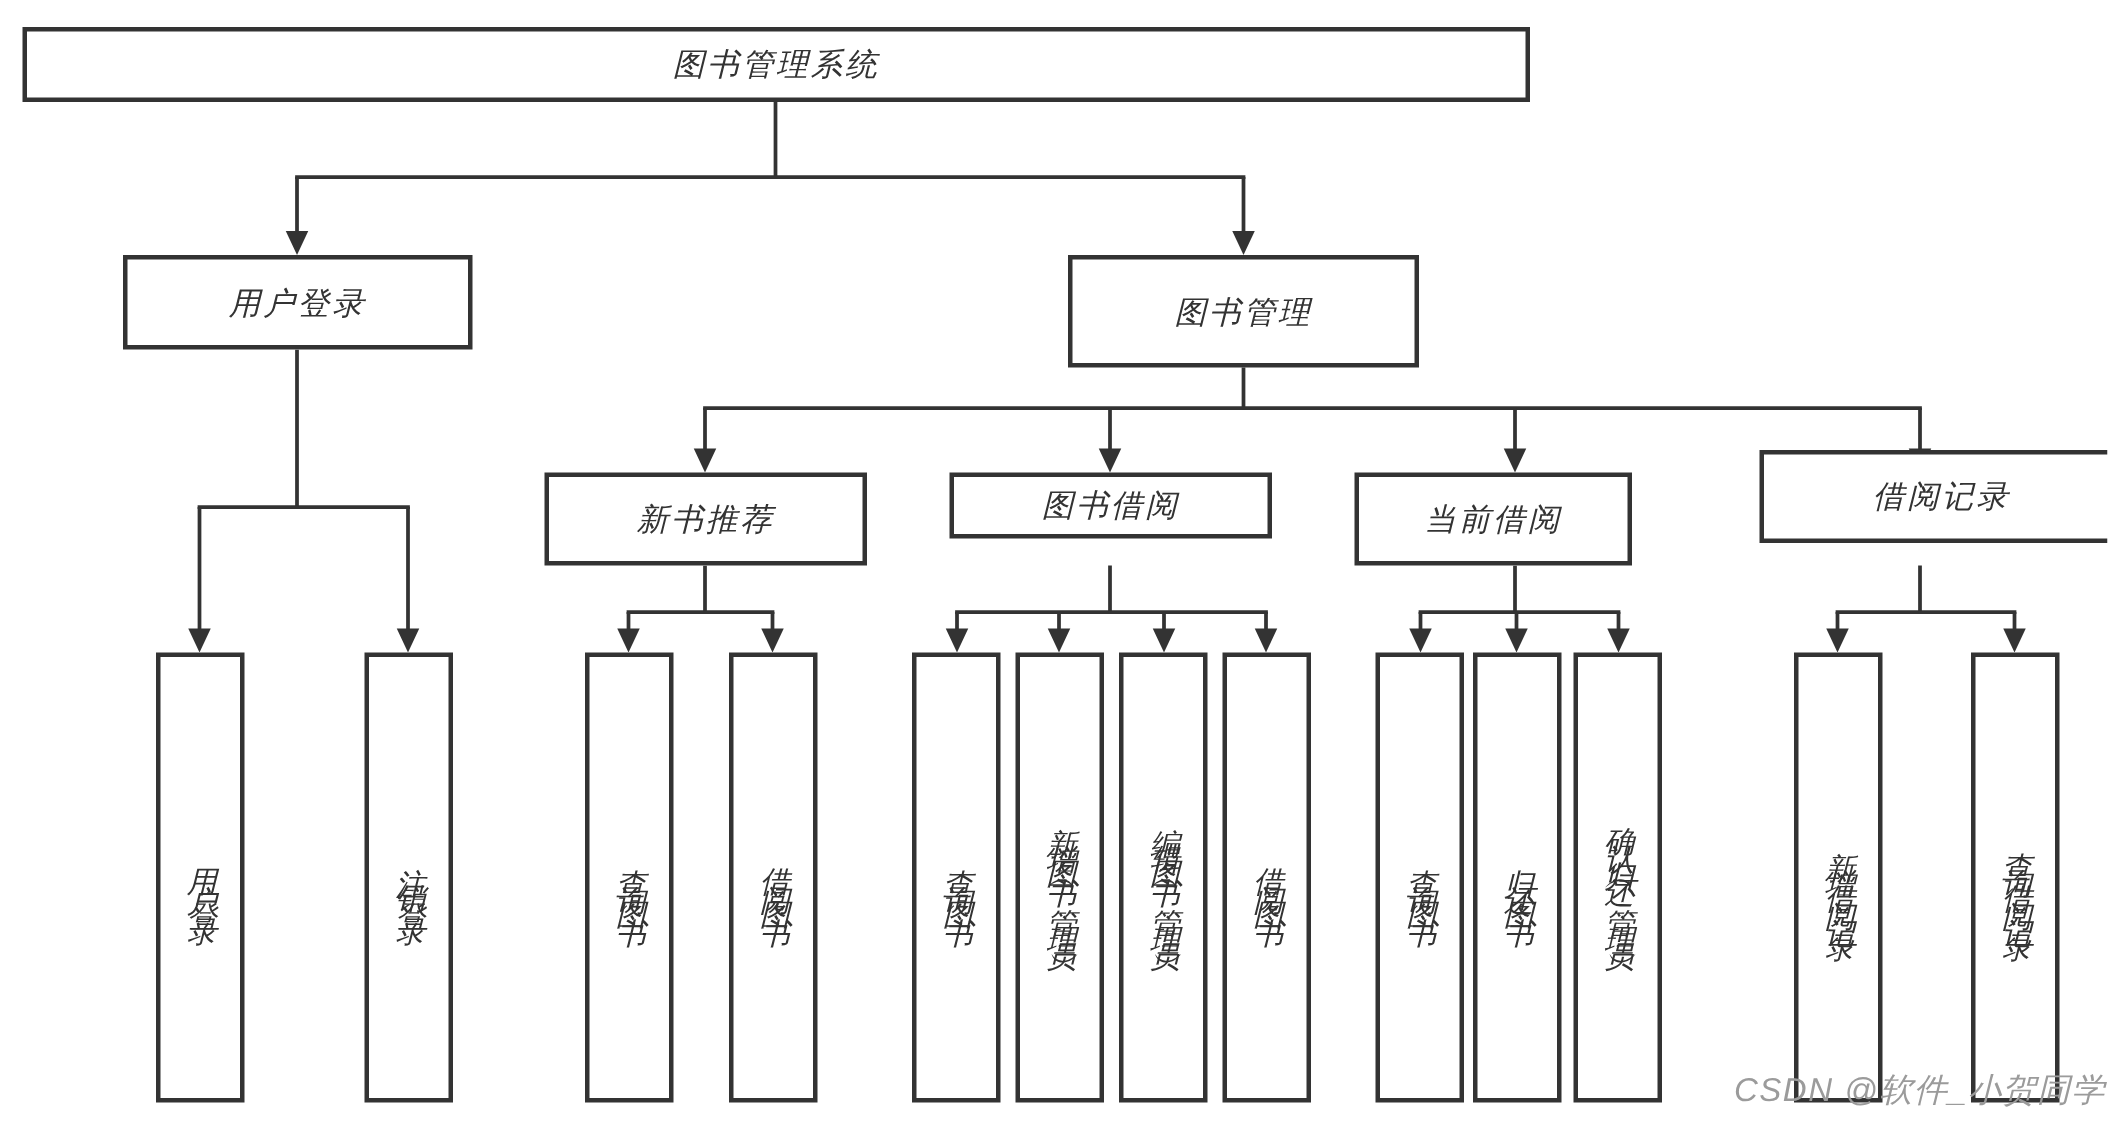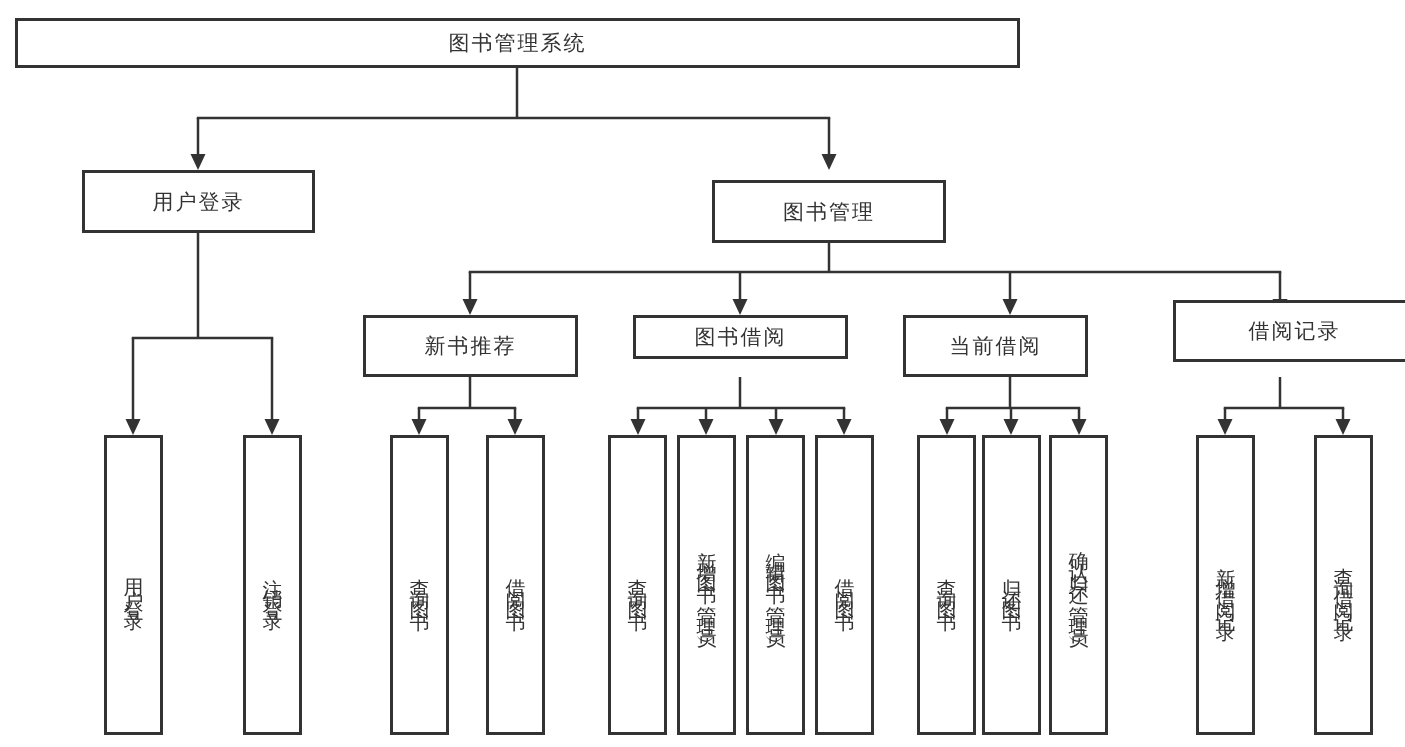--- a/index.html
+++ b/index.html
@@ -7,20 +7,21 @@
     padding: 0;
     background: #ffffff;
     font-family: "Liberation Sans", "DejaVu Sans", sans-serif;
   }
   #canvas {
     position: relative;
     width: 1405px;
     height: 747px;
     background: #ffffff;
     overflow: hidden;
+    font-style: italic;
   }
   #connector-svg {
     position: absolute;
     left: 0;
     top: 0;
     z-index: 0;
   }
   .hbox {
     position: absolute;
     box-sizing: border-box;
@@ -120,21 +121,21 @@
       <polygon points="1071.5,419 1086.5,419 1079,435" fill="#333333"></polygon>
       <line x1="1225" y1="408" x2="1225" y2="421" stroke="#333333" stroke-width="2.5"></line>
       <polygon points="1217.5,419 1232.5,419 1225,435" fill="#333333"></polygon>
       <line x1="1343" y1="408" x2="1343" y2="421" stroke="#333333" stroke-width="2.5"></line>
       <polygon points="1335.5,419 1350.5,419 1343,435" fill="#333333"></polygon>
     </svg>
 
   <div class="hbox" style="left:15px; top:18px; width:1005px; height:50px; border-width:3px;">图书管理系统</div>
 
   <div class="hbox" style="left:82px; top:170px; width:233px; height:63px;">用户登录</div>
-  <div class="hbox" style="left:712px; top:180px; width:234px; height:63px;">图书管理</div>
+  <div class="hbox" style="left:712px; top:170px; width:234px; height:75px;">图书管理</div>
 
   <div class="hbox" style="left:363px; top:315px; width:215px; height:62px;">新书推荐</div>
   <div class="hbox" style="left:633px; top:315px; width:215px; height:44px;">图书借阅</div>
   <div class="hbox" style="left:903px; top:315px; width:185px; height:62px;">当前借阅</div>
   <div class="hbox" style="left:1173px; top:300px; width:243px; height:62px;">借阅记录</div>
 
   <div class="vbox" style="left:104px;">用户登录</div>
   <div class="vbox" style="left:243px;">注销登录</div>
 
   <div class="vbox" style="left:390px;">查询图书</div>
@@ -145,14 +146,15 @@
   <div class="vbox" style="left:746px;">编辑图书（管理员）</div>
   <div class="vbox" style="left:815px;">借阅图书</div>
 
   <div class="vbox" style="left:917px;">查询图书</div>
   <div class="vbox" style="left:982px;">归还图书</div>
   <div class="vbox" style="left:1049px;">确认归还（管理员）</div>
 
   <div class="vbox" style="left:1196px;">新增借阅记录</div>
   <div class="vbox" style="left:1314px;">查询借阅记录</div>
 
+  <div id="watermark">CSDN @软件_小贺同学</div>
 
 </div>
 
 </body></html>

